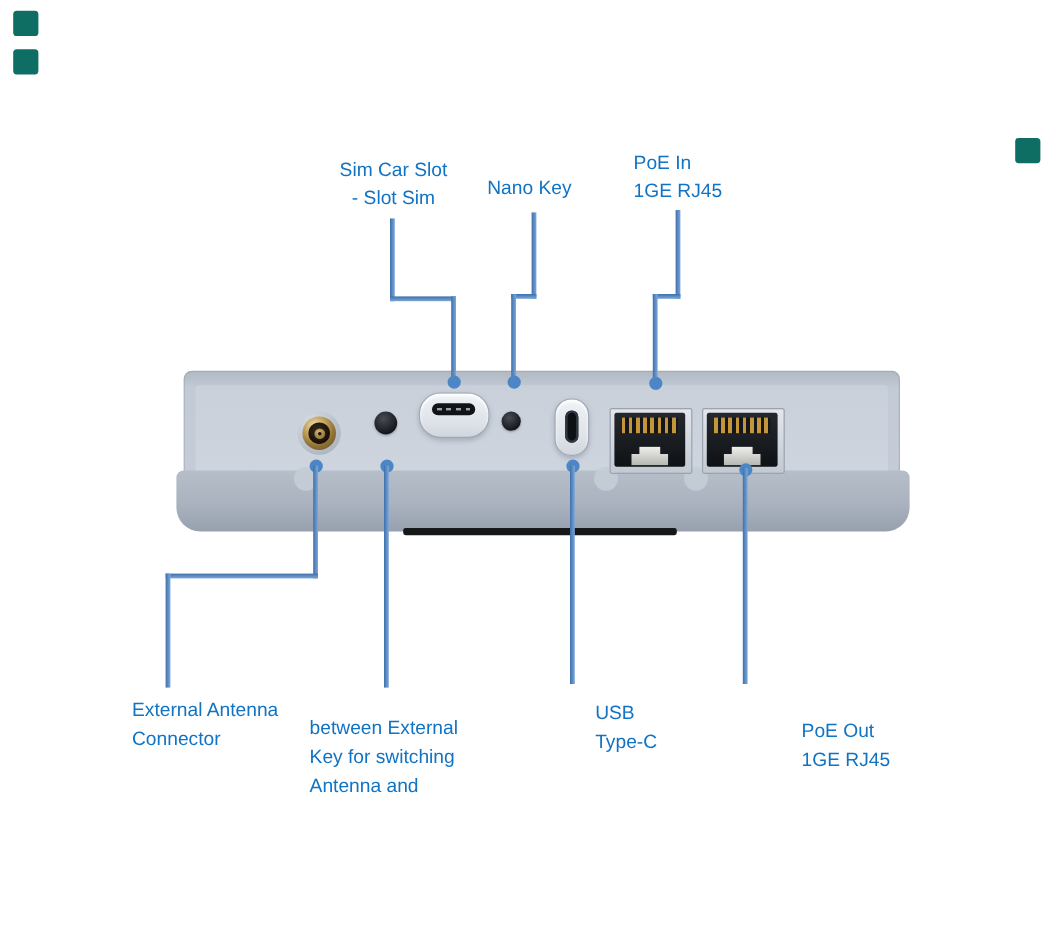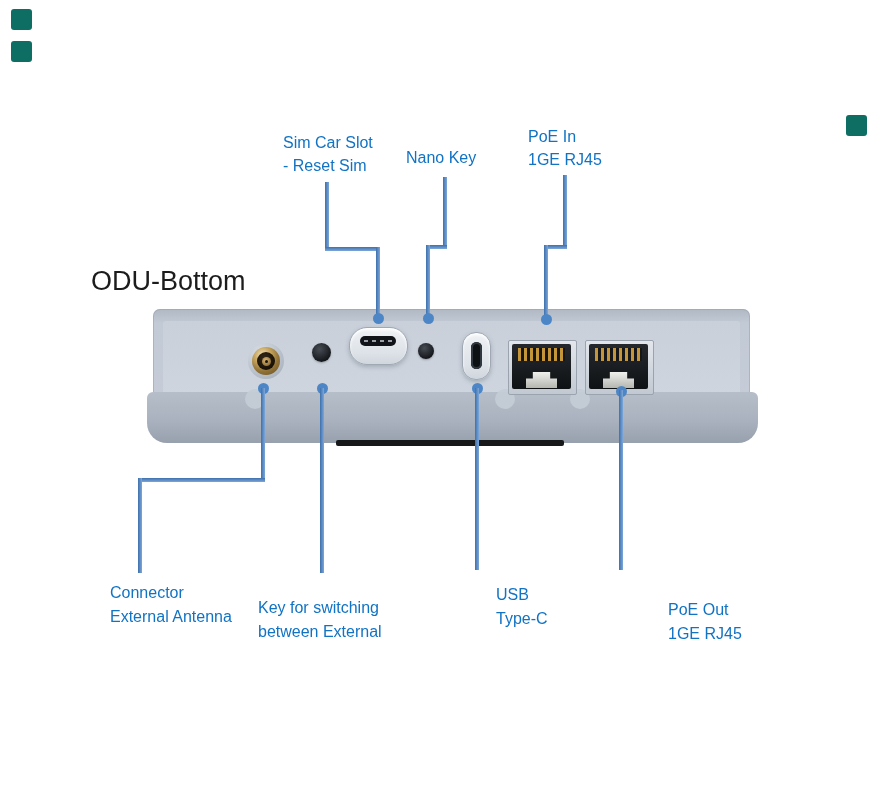--- a/index.html
+++ b/index.html
@@ -63,41 +63,41 @@
 </style>
 </head>
 <body>
 
 <div id="canvas">
 
   <div class="teal-sq" style="left:11px;top:9px;"></div>
   <div class="teal-sq" style="left:11px;top:41px;"></div>
   <div class="teal-sq" style="left:846px;top:115px;"></div>
 
-  <div class="title">ODU-Bottom</div>
 
-  <div class="lbl lh23" style="left:283px;top:131px;">
+  <div class="lbl lh23" style="left:283px;top:131px;text-align:center;">
     <span class="ln">Sim Car Slot</span>
-    <span class="ln">- Reset Sim</span>
+    <span class="ln">- Slot Sim</span>
   </div>
   <div class="lbl lh23" style="left:406px;top:146px;">
     <span class="ln">Nano Key</span>
   </div>
   <div class="lbl lh23" style="left:528px;top:125px;">
     <span class="ln">PoE In</span>
     <span class="ln">1GE RJ45</span>
   </div>
 
   <div class="lbl lh24" style="left:110px;top:581px;">
+    <span class="ln">External Antenna</span>
     <span class="ln">Connector</span>
-    <span class="ln">External Antenna</span>
   </div>
   <div class="lbl lh24" style="left:258px;top:596px;">
+    <span class="ln">between External</span>
     <span class="ln">Key for switching</span>
-    <span class="ln">between External</span>
+    <span class="ln">Antenna and</span>
   </div>
   <div class="lbl lh24" style="left:496px;top:583px;">
     <span class="ln">USB</span>
     <span class="ln">Type-C</span>
   </div>
   <div class="lbl lh24" style="left:668px;top:598px;">
     <span class="ln">PoE Out</span>
     <span class="ln">1GE RJ45</span>
   </div>
 

